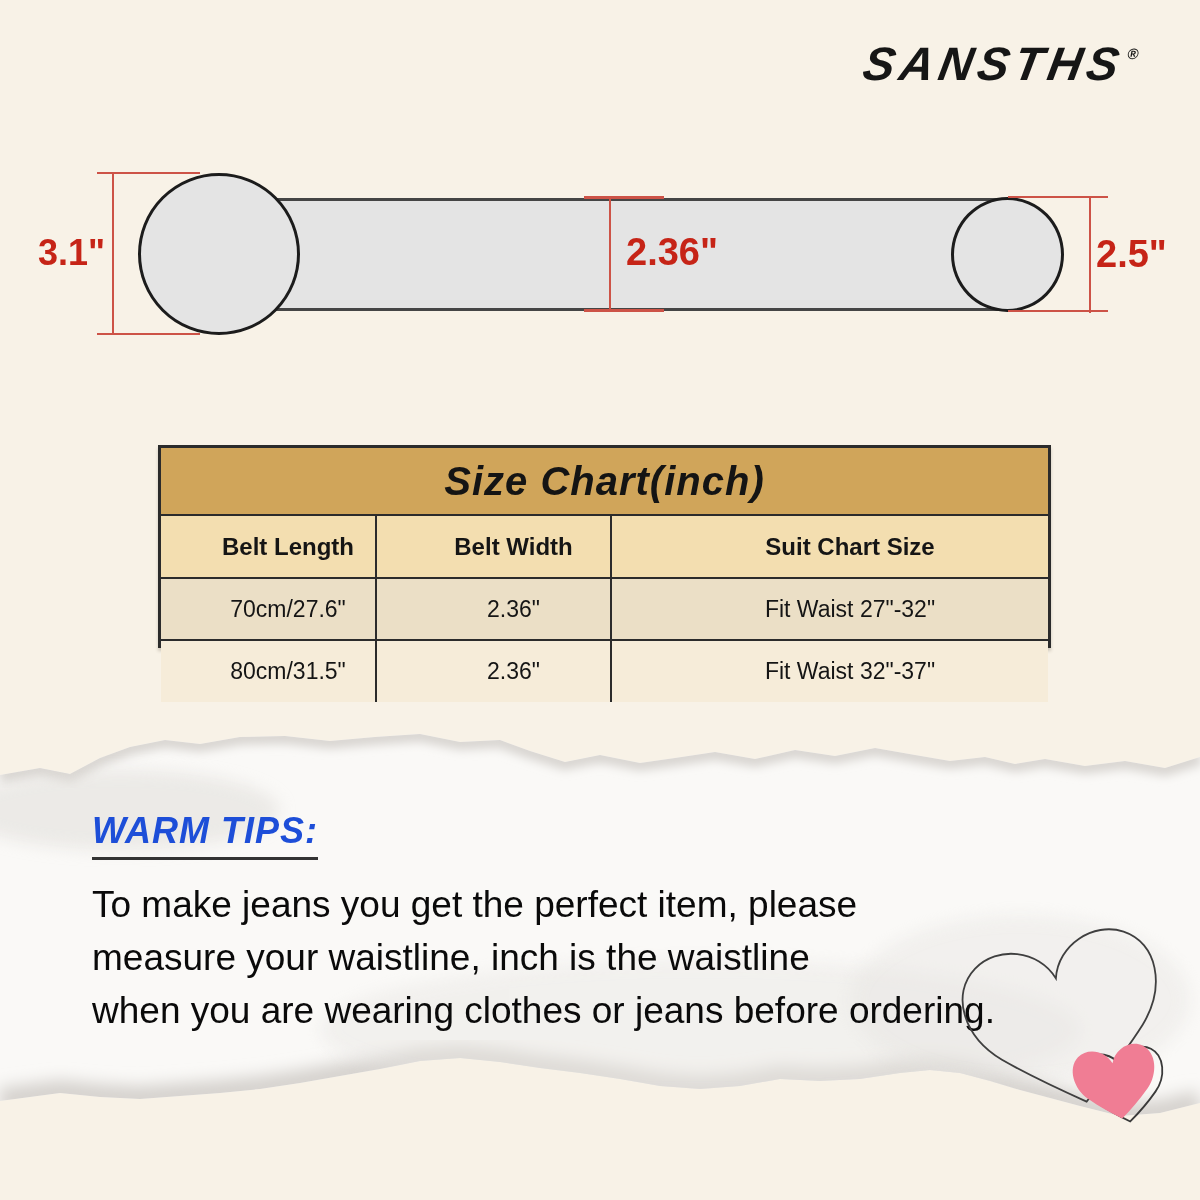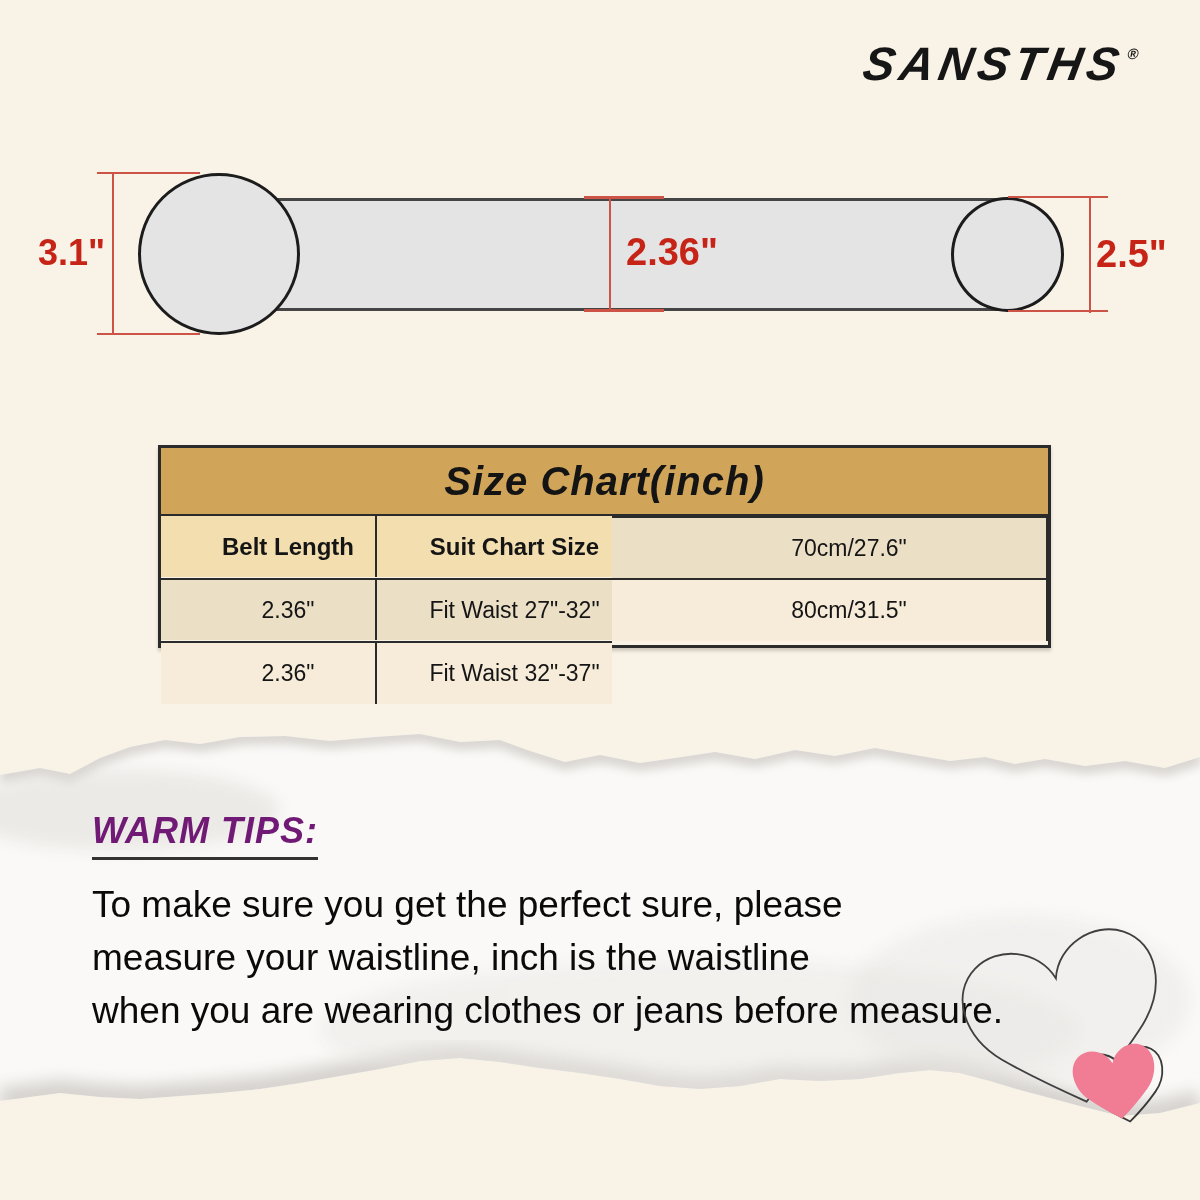--- a/index.html
+++ b/index.html
@@ -60,21 +60,21 @@
   .st-cell.r2{background:var(--table-row2-bg,#f6ecd9);border-top:2px solid var(--table-border,#2b2b2b);height:63px;}
   .st-cell.cv{border-right:2px solid var(--table-border,#2b2b2b);}
   
   .paper-svg{position:absolute;left:0;top:700px;z-index:1;}
   .hearts-svg{position:absolute;left:930px;top:905px;z-index:3;}
   .pink-heart{fill:var(--heart-pink,#f07d94);}
   
   .tips{position:absolute;left:92px;top:810px;z-index:2;width:1000px;}
   .tips-heading{
     display:inline-block;font-weight:bold;font-style:italic;font-size:36px;
-    letter-spacing:1px;color:#701a75;border-bottom:3px solid #333;padding-bottom:5px;
+    letter-spacing:1px;color:#1d4ed8;border-bottom:3px solid #333;padding-bottom:5px;
   }
   .tips-body{margin-top:18px;font-size:37px;line-height:53px;color:#0a0a0a;}
   .tips-body div{white-space:nowrap;}
 </style>
 </head>
 <body>
 
 <div class="canvas">
 
   <div class="logo">
@@ -99,20 +99,21 @@
     <div class="dimline" style="left:1089px;top:197px;width:2px;height:116px;"></div>
     <div class="dimline" style="left:1008px;top:196px;width:100px;height:2px;"></div>
     <div class="dimline" style="left:1008px;top:310px;width:100px;height:2px;"></div>
     <div class="dimlabel lbl-25">2.5"</div>
   </div>
 
   <div class="size-table">
     <div class="st-title">Size Chart(inch)</div>
     <div class="st-grid">
       <div class="st-cell head cv">Belt Length</div>
+      <div class="st-cell head cv">Belt Width</div>
       <div class="st-cell head">Suit Chart Size</div>
 
       <div class="st-cell r1 cv">70cm/27.6"</div>
       <div class="st-cell r1 cv">2.36"</div>
       <div class="st-cell r1">Fit Waist 27"-32"</div>
 
       <div class="st-cell r2 cv">80cm/31.5"</div>
       <div class="st-cell r2 cv">2.36"</div>
       <div class="st-cell r2">Fit Waist 32"-37"</div>
     </div>
@@ -138,23 +139,23 @@
       <path d="M1200,403 L1160,413 L1120,416 L1080,406 L1050,398 L1020,390 L990,381 L960,373 L930,370 L900,373 L860,379 L820,381 L780,379 L740,386 L700,389 L660,386 L620,379 L580,373 L540,368 L500,362 L460,358 L420,361 L380,369 L340,376 L300,383 L260,389 L220,393 L180,396 L140,399 L100,397 L60,393 L30,397 L0,401" fill="none" stroke="#d5d2ce" stroke-width="26" filter="url(#blur8)"></path>
       <ellipse cx="700" cy="330" rx="380" ry="70" fill="#e8e6e3" opacity="0.45" filter="url(#blur8)"></ellipse>
       <ellipse cx="1020" cy="300" rx="170" ry="85" fill="#e5e3e0" opacity="0.4" filter="url(#blur8)"></ellipse>
       <ellipse cx="120" cy="110" rx="160" ry="40" fill="#dedbd7" opacity="0.5" filter="url(#blur8)"></ellipse>
     </g>
   </svg>
 
   <div class="tips">
     <div class="tips-heading">WARM TIPS:</div>
     <div class="tips-body">
-      <div>To make sure you get the perfect sure, please</div>
+      <div>To make jeans you get the perfect item, please</div>
       <div>measure your waistline, inch is the waistline</div>
-      <div>when you are wearing clothes or jeans before measure.</div>
+      <div>when you are wearing clothes or jeans before ordering.</div>
     </div>
   </div>
 
   <svg class="hearts-svg" width="280" height="260" viewBox="0 0 280 260">
     <path d="M137,72 C127,40 88,26 61,43 C31,62 33,106 65,138 C89,161 114,181 137,199 C160,181 186,161 210,138 C242,106 244,62 214,43 C187,26 147,40 137,72 Z" fill="none" stroke="#3f3f3f" stroke-width="1.8" transform="rotate(-14 137 118)"></path>
     <path d="M186,158 C181,144 164,138 153,146 C141,155 143,176 156,189 C166,199 176,207 186,214 C196,207 206,199 216,189 C229,176 231,155 219,146 C208,138 191,144 186,158 Z" fill="none" stroke="#3a3a3a" stroke-width="1.8" transform="translate(8,3) rotate(-10 186 178)"></path>
     <path class="pink-heart" d="M186,158 C181,144 164,138 153,146 C141,155 143,176 156,189 C166,199 176,207 186,214 C196,207 206,199 216,189 C229,176 231,155 219,146 C208,138 191,144 186,158 Z" transform="rotate(-10 186 178)"></path>
   </svg>
 
 </div>

